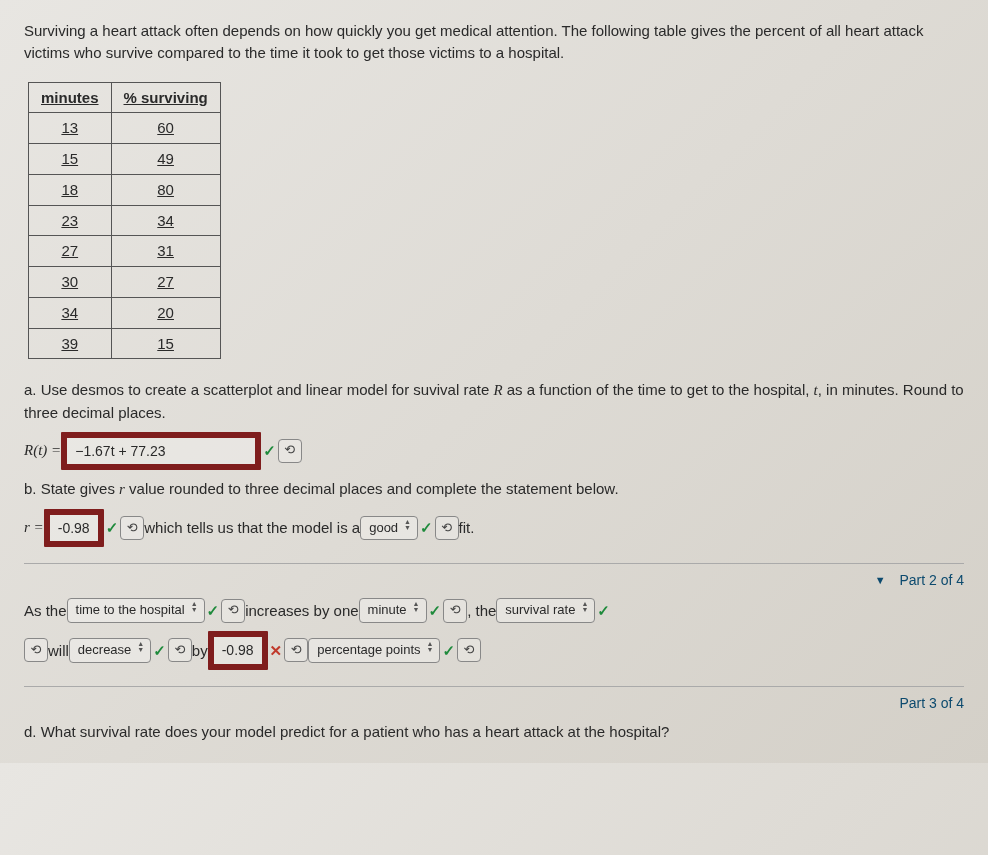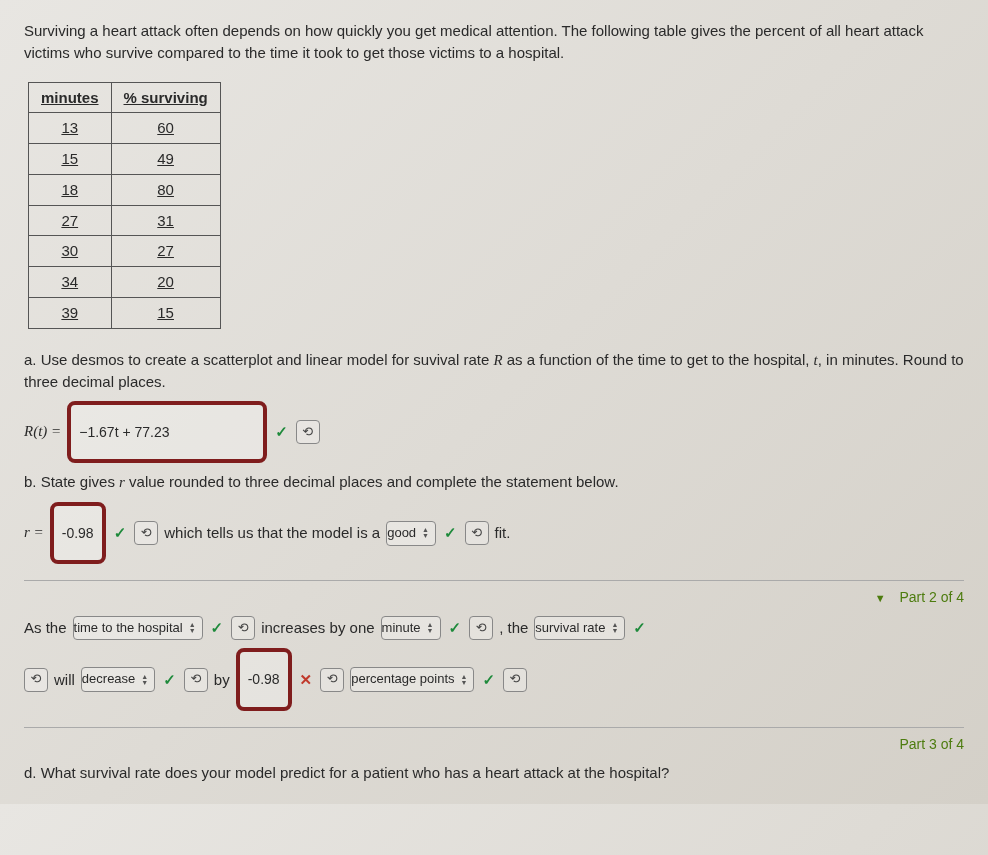--- a/index.html
+++ b/index.html
@@ -18,34 +18,33 @@
   table.data th, table.data td {
     border: 1px solid #555;
     padding: 4px 12px;
     text-align: center;
     font-size: 15px;
   }
   table.data th { font-weight: bold; text-align: center; }
   .part { margin: 0 0; }
   .input-box {
     display: inline-block;
-    border: 4px solid #7f1d1d;
-    border-radius: 8px;
-    padding: 17px 8px;
+    border: 6px solid #7f1d1d;
+    border-radius: 1px;
+    padding: 3px 8px;
     background: rgba(255,255,255,0.25);
     font-size: 14px;
     min-height: 24px;
     vertical-align: middle;
   }
   .select-box {
     display: inline-flex;
-    align-items: center;
     border: 1px solid #888;
     border-radius: 4px;
-    padding: 2px 6px 2px 0;
+    padding: 2px 6px 2px 8px;
     background: rgba(255,255,255,0.3);
     font-size: 13px;
     vertical-align: middle;
     gap: 6px;
   }
   .select-arrows {
     display: inline-flex;
     flex-direction: column;
     font-size: 7px;
     line-height: 6px;
@@ -58,24 +57,24 @@
     align-items: center;
     justify-content: center;
     border: 1px solid #888;
     border-radius: 4px;
     width: 24px; height: 24px;
     font-size: 13px;
     vertical-align: middle;
     background: rgba(255,255,255,0.25);
     color: #444;
   }
-  .row-line { display:flex; flex-wrap:wrap; align-items:center; gap:6px; margin:8px 0; }
+  .row-line { display:flex; flex-wrap:wrap; align-items:center; margin:8px 0; }
   .serif-i { font-family: 'Times New Roman', serif; font-style: italic; }
   .hr { border: none; border-top: 1px solid #aaa; margin: 16px 0 6px 0; }
-  .part-tag { text-align: right; font-size: 14px; color: #4d7c0f; margin-bottom:8px; }
+  .part-tag { text-align: right; font-size: 14px; color: #0c4a6e; margin-bottom:8px; }
   .caret-down { display:inline-block; font-size:11px; vertical-align:middle; margin-right:10px;}
   .cursor { display:inline-block; font-size:13px; position:relative; top:3px; }
 </style>
 </head>
 <body>
 
 <div class="intro">Surviving a heart attack often depends on how quickly you get medical attention. The following table gives the percent of all heart attack victims who survive compared to the time it took to get those victims to a hospital.</div>
 
 <table class="data">
   <thead>
@@ -91,20 +90,24 @@
       </tr>
     <tr>
         <td>15</td>
         <td>49</td>
       </tr>
     <tr>
         <td>18</td>
         <td>80</td>
       </tr>
     <tr>
+        <td>23</td>
+        <td>34</td>
+      </tr>
+    <tr>
         <td>27</td>
         <td>31</td>
       </tr>
     <tr>
         <td>30</td>
         <td>27</td>
       </tr>
     <tr>
         <td>34</td>
         <td>20</td>

